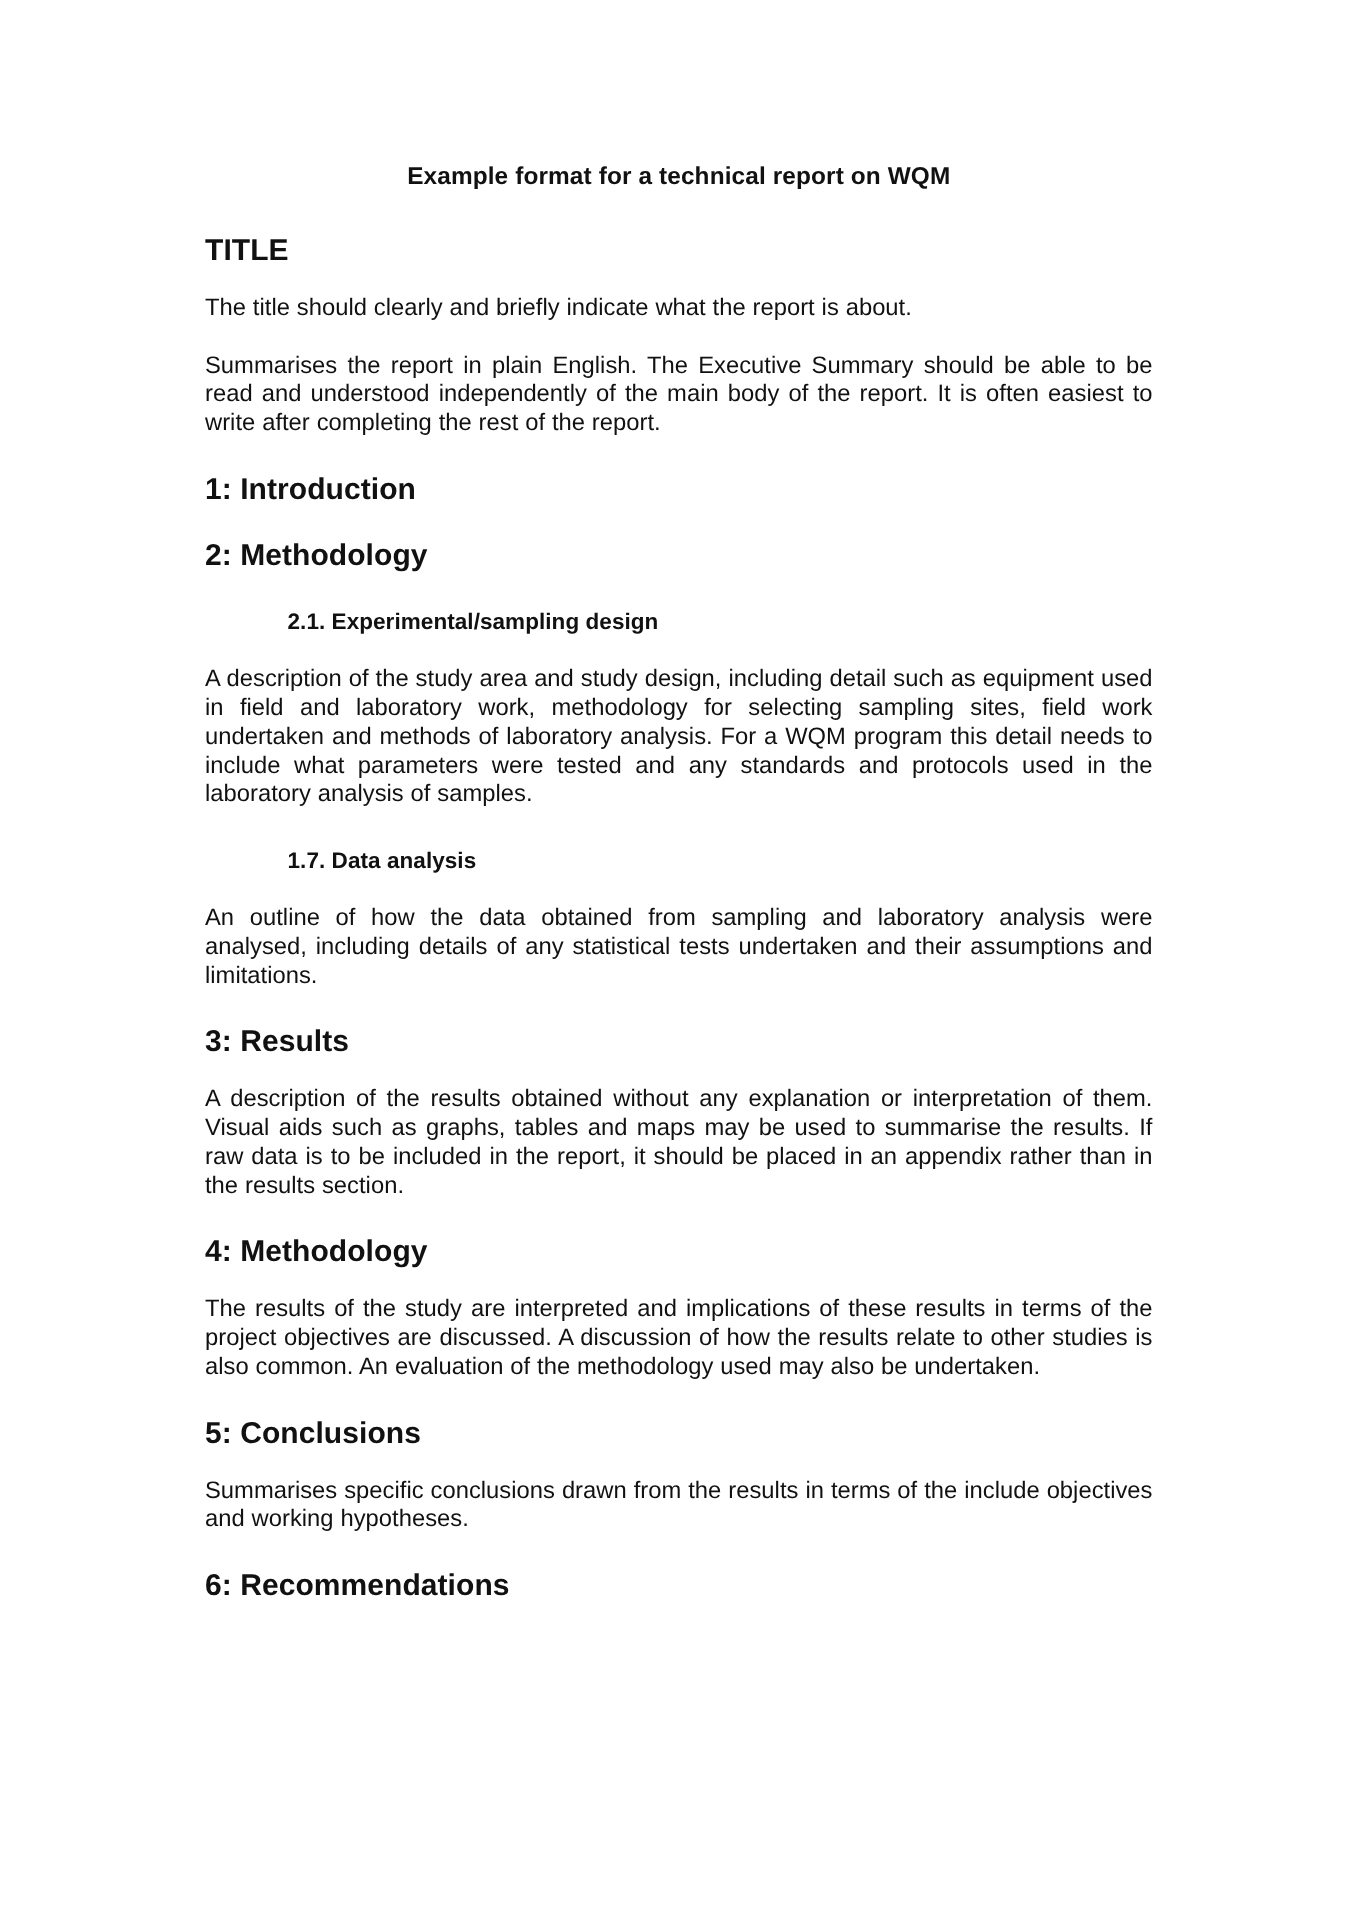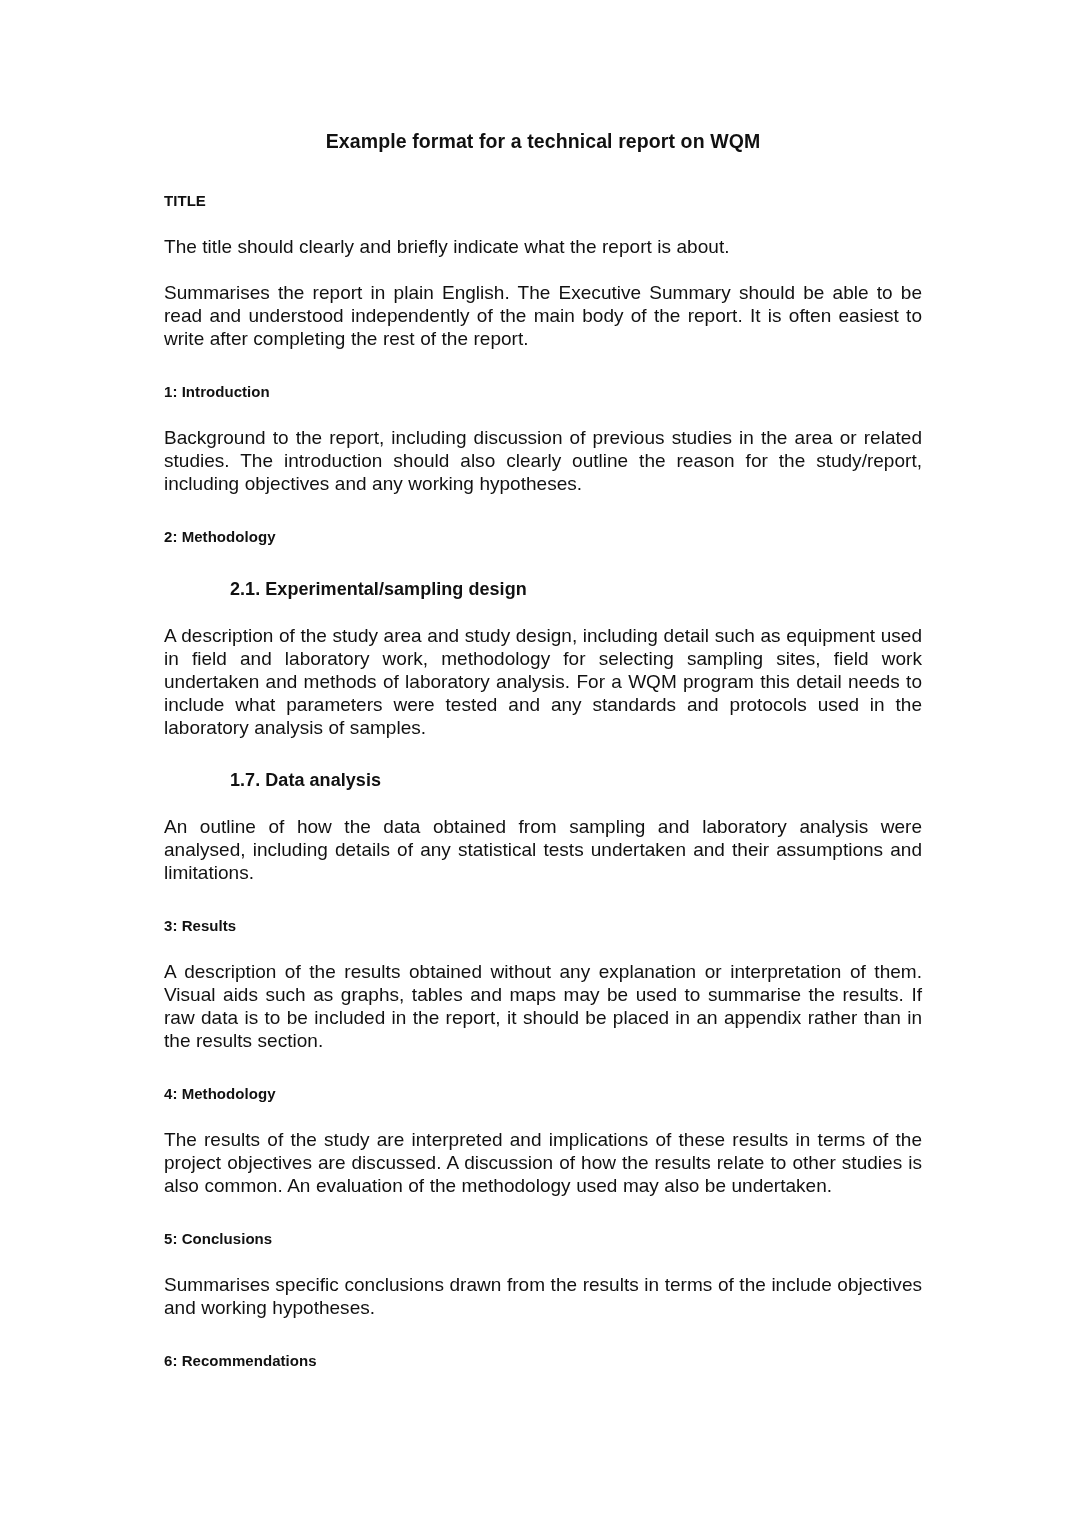--- a/index.html
+++ b/index.html
@@ -26,21 +26,21 @@
   .doc-title {
     text-align: center;
     font-size: 19.5px;
     font-weight: bold;
     line-height: 23px;
     letter-spacing: 0.1px;
     margin: 0;
     padding-top: 130px;
   }
   .heading {
-    font-size: 15px;
+    font-size: 24px;
     font-weight: bold;
     line-height: 23px;
     margin: 0;
     padding-top: 30px;
     letter-spacing: 0.05px;
   }
   .heading.first-heading {
     padding-top: 36px;
   }
   .subheading {
@@ -73,21 +73,20 @@
 
     <h2 class="heading first-heading">TITLE</h2>
 
     <p class="para">The title should clearly and briefly indicate what the report is about.</p>
 
 
     <p class="para">Summarises the report in plain English. The Executive Summary should be able to be read and understood independently of the main body of the report. It is often easiest to write after completing the rest of the report.</p>
 
     <h2 class="heading">1: Introduction</h2>
 
-    <p class="para">Background to the report, including discussion of previous studies in the area or related studies. The introduction should also clearly outline the reason for the study/report, including objectives and any working hypotheses.</p>
 
     <h2 class="heading">2: Methodology</h2>
 
     <h3 class="subheading">2.1. Experimental/sampling design</h3>
 
     <p class="para">A description of the study area and study design, including detail such as equipment used in field and laboratory work, methodology for selecting sampling sites, field work undertaken and methods of laboratory analysis. For a WQM program this detail needs to include what parameters were tested and any standards and protocols used in the laboratory analysis of samples.</p>
 
     <h3 class="subheading">1.7. Data analysis</h3>
 
     <p class="para">An outline of how the data obtained from sampling and laboratory analysis were analysed, including details of any statistical tests undertaken and their assumptions and limitations.</p>

